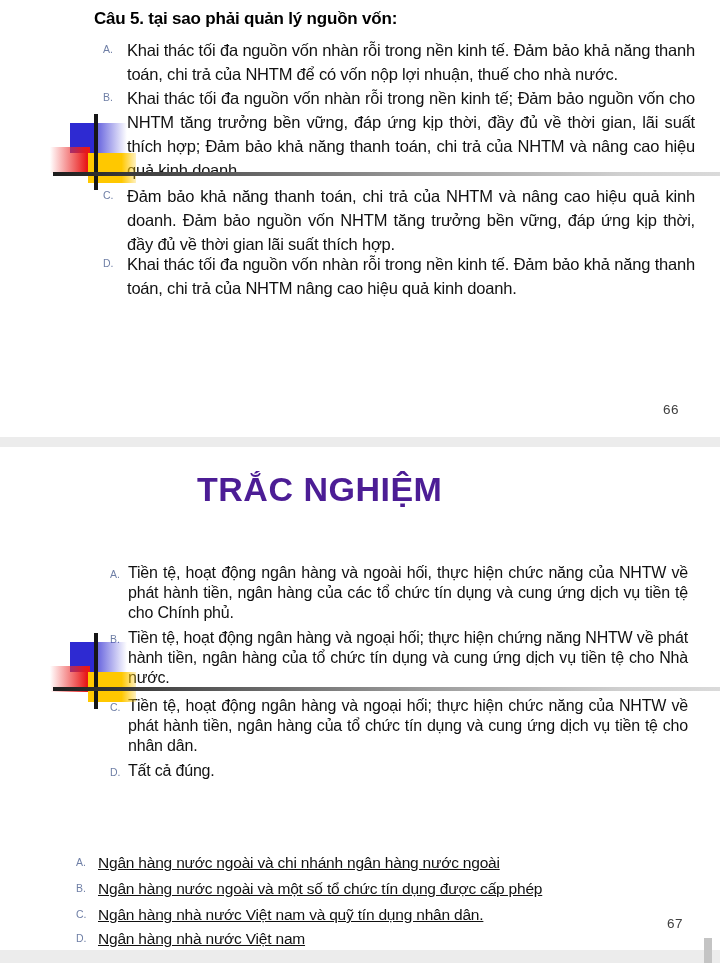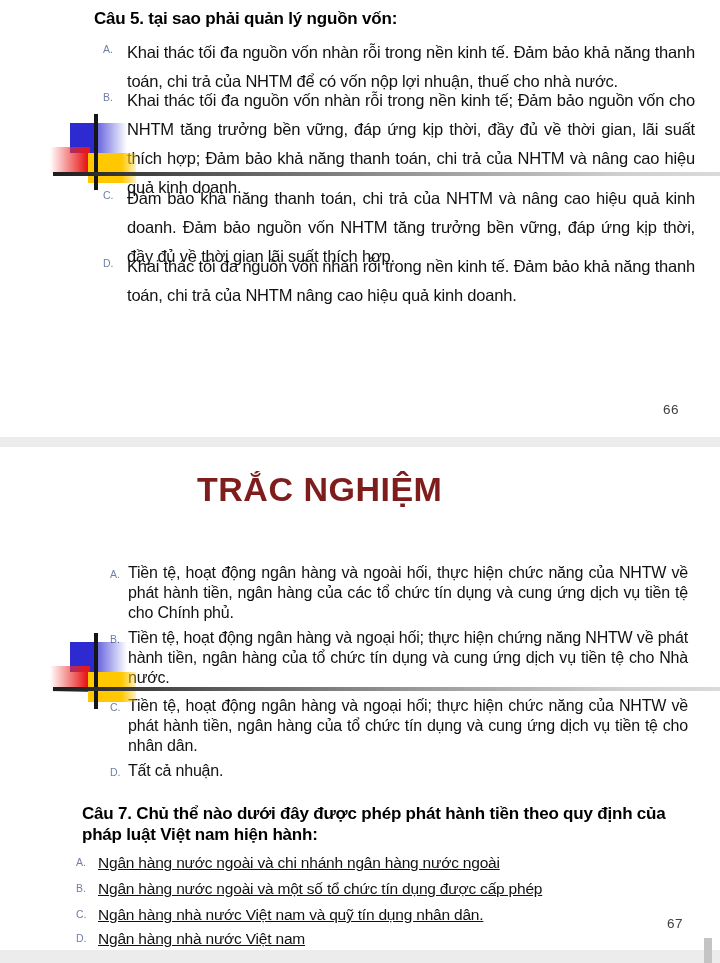--- a/index.html
+++ b/index.html
@@ -19,30 +19,30 @@
   .option{position:absolute;display:flex;align-items:flex-start;}
   .opt-letter{
     flex:0 0 auto;font-size:10.5px;color:#6f7fa6;padding-top:5px;letter-spacing:0;
   }
   .opt-text{flex:1 1 auto;letter-spacing:-0.2px;}
 
   
   .p66-heading{left:94px;top:8px;width:600px;}
   .p66-opts{left:103px;top:0;width:592px;}
   .p66-opts .opt-letter{width:24px;}
-  .p66-opts .opt-text{font-size:16.5px;line-height:29px;text-align:justify;}
+  .p66-opts .opt-text{font-size:16.5px;line-height:24px;text-align:justify;}
   .p66-a{top:38px;width:592px;}
   .p66-b{top:86px;width:592px;}
   .p66-c{top:184px;width:592px;}
   .p66-d{top:252px;width:592px;}
 
   
   .section-title{
     position:absolute;left:197px;top:23px;font-size:34px;font-weight:bold;
-    color:#7f1d1d;letter-spacing:0.5px;
+    color:#4c1d95;letter-spacing:0.5px;
   }
   .p67q6-heading{left:108px;top:91px;width:580px;font-size:16.5px;}
   .p67q6-opts{left:110px;top:0;width:578px;}
   .p67q6-opts .opt-letter{width:18px;}
   .p67q6-opts .opt-text{font-size:16px;line-height:20px;text-align:justify;}
   .q6-a{top:116px;width:578px;}
   .q6-b{top:181px;width:578px;}
   .q6-c{top:249px;width:578px;}
   .q6-d{top:314px;width:578px;}
 
@@ -138,34 +138,33 @@
       <div class="option q6-b">
         <span class="opt-letter">B.</span>
         <div class="opt-text">Tiền tệ, hoạt động ngân hàng và ngoại hối; thực hiện chứng năng NHTW về phát hành tiền, ngân hàng của tổ chức tín dụng và cung ứng dịch vụ tiền tệ cho Nhà nước.</div>
       </div>
       <div class="option q6-c">
         <span class="opt-letter">C.</span>
         <div class="opt-text">Tiền tệ, hoạt động ngân hàng và ngoại hối; thực hiện chức năng của NHTW về phát hành tiền, ngân hàng của tổ chức tín dụng và cung ứng dịch vụ tiền tệ cho nhân dân.</div>
       </div>
       <div class="option q6-d">
         <span class="opt-letter">D.</span>
-        <div class="opt-text">Tất cả nhuận.</div>
+        <div class="opt-text">Tất cả đúng.</div>
       </div>
     </div>
 
     <div class="logo logo-b">
       <div class="sq sq-blue-tail"></div>
       <div class="sq sq-blue"></div>
       <div class="sq sq-red"></div>
       <div class="sq sq-yellow"></div>
       <div class="v-line"></div>
     </div>
     <div class="h-line h-line-b"></div>
 
-    <div class="q-heading p67q7-heading">Câu 7. Chủ thể nào dưới đây được phép phát hành tiền theo quy định của pháp luật Việt nam hiện hành:</div>
 
     <div class="options p67q7-opts">
       <div class="option q7-a">
         <span class="opt-letter">A.</span>
         <div class="opt-text">Ngân hàng nước ngoài và chi nhánh ngân hàng nước ngoài</div>
       </div>
       <div class="option q7-b">
         <span class="opt-letter">B.</span>
         <div class="opt-text">Ngân hàng nước ngoài và một số tổ chức tín dụng được cấp phép</div>
       </div>

